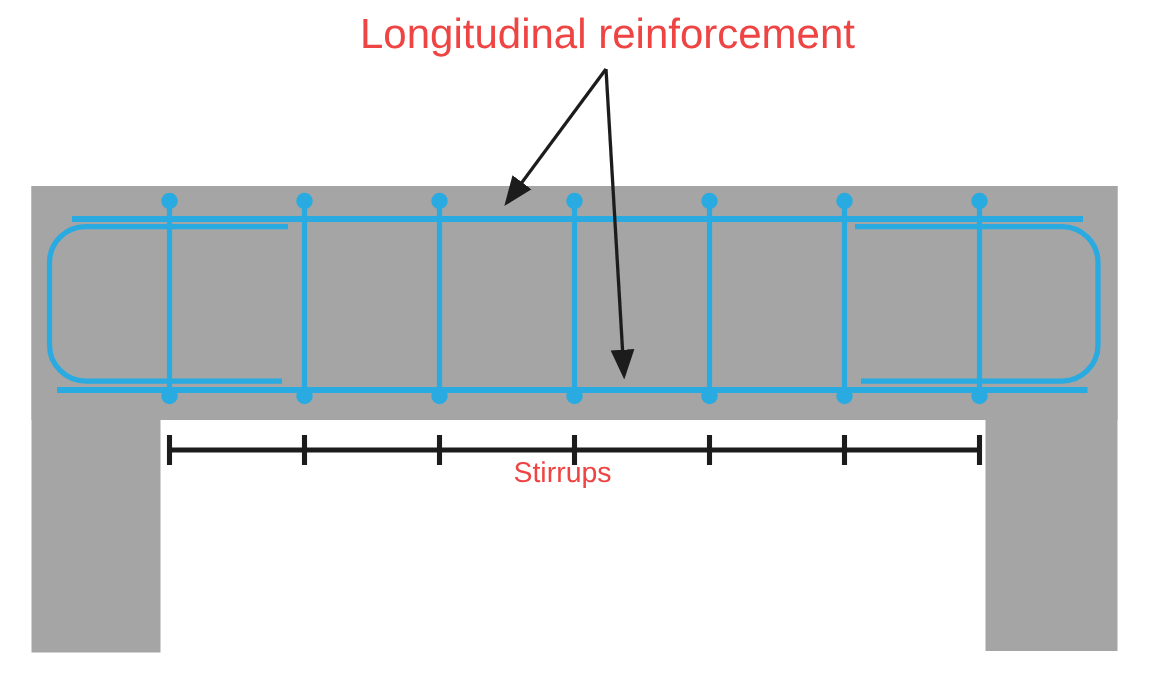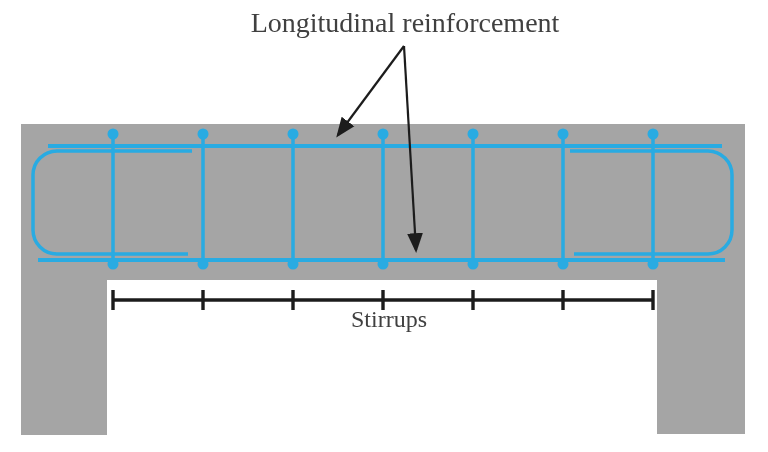--- a/index.html
+++ b/index.html
@@ -18,35 +18,34 @@
   .diagram-svg {
     position: absolute;
     left: 0;
     top: 0;
     width: 768px;
     height: 452px;
     display: block;
   }
   .label {
     position: absolute;
-    color: #404040;
+    color: #ef4444;
     white-space: nowrap;
     transform: translateX(-50%);
     line-height: 1.1;
-    font-family: Liberation Serif, serif;
   }
   .label-title {
     left: 405px;
     top: 8px;
     font-size: 28px;
   }
   .label-stirrups {
-    left: 389px;
+    left: 375px;
     top: 306px;
-    font-size: 24px;
+    font-size: 19px;
   }
 </style>
 </head>
 <body>
 
 <div class="canvas">
 
   <svg class="diagram-svg" viewBox="0 0 768 452" xmlns="http://www.w3.org/2000/svg">
 
     <defs>

